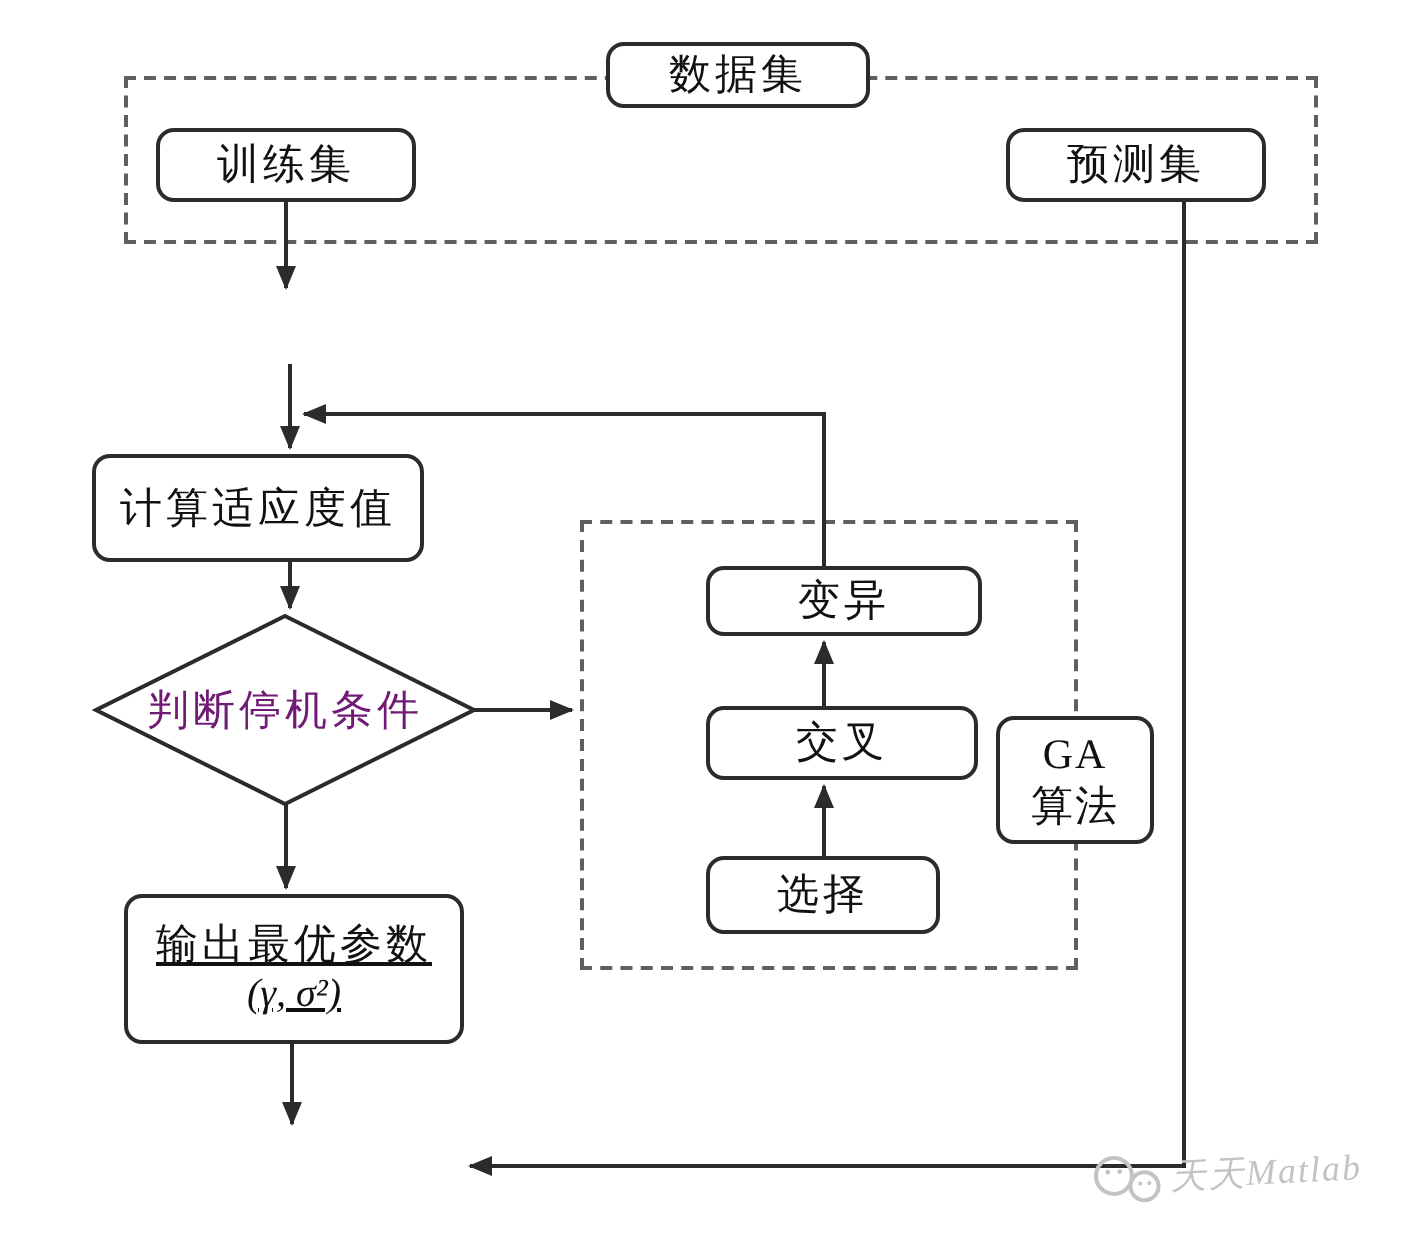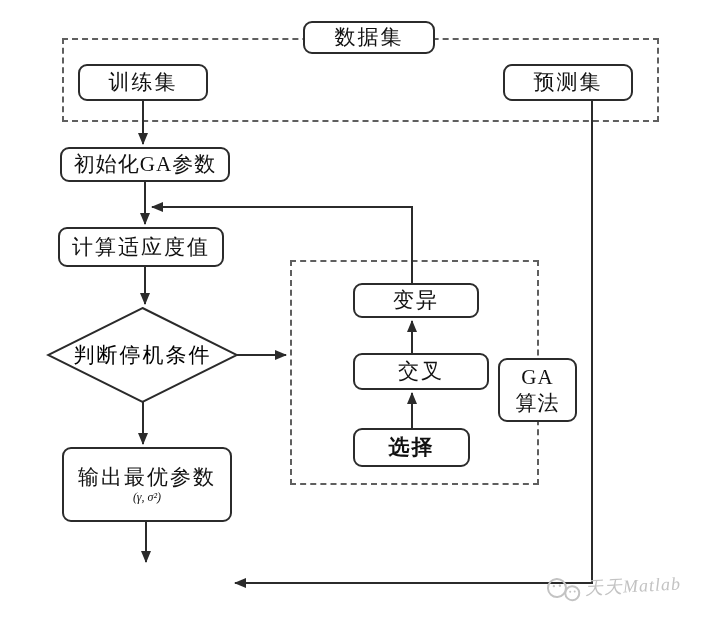--- a/index.html
+++ b/index.html
@@ -35,36 +35,36 @@
     flex-direction:column;
     align-items:center;
     justify-content:center;
     font-size:21px;
     letter-spacing:2px;
     color:#111111;
     z-index:3;
     line-height:1.25;
   }
   .node .sub{
-    font-size:12px;
+    font-size:20px;
     letter-spacing:0;
     font-style:italic;
   }
   .diamond-wrap{
     position:absolute;
     z-index:3;
   }
   .diamond-wrap svg{position:absolute;left:0;top:0;}
   .diamond-label{
     position:absolute;
     left:0;top:0;right:0;bottom:0;
     display:flex;align-items:center;justify-content:center;
     font-size:21px;
     letter-spacing:2px;
-    color:#000000;
+    color:#701a75;
   }
   .watermark{
     position:absolute;
     left:546px;
     top:574px;
     display:flex;
     align-items:center;
     gap:3px;
     color:#c3c3c3;
     font-size:18px;
@@ -116,50 +116,47 @@
   </div>
 
   <div class="node" style="left:503px;top:64px;width:130px;height:37px;">
     <span>预测集</span>
   </div>
 
   <div class="node" style="left:78px;top:64px;width:130px;height:37px;">
     <span>训练集</span>
   </div>
 
-  <div class="node" style="left:60px;top:147px;width:170px;height:35px;letter-spacing:1px;">
-    <span>初始化GA参数</span>
-  </div>
 
-  <div class="node" style="left:58px;top:227px;width:166px;height:40px;">
+  <div class="node" style="left:46px;top:227px;width:166px;height:54px;">
     <span>计算适应度值</span>
   </div>
 
   <div class="diamond-wrap" style="left:46px;top:306px;width:193px;height:98px;">
     <svg width="193" height="98" viewBox="0 0 193 98">
       <polygon points="96.5,2 191,49 96.5,96 2,49" fill="#ffffff" stroke="#2b2b2b" stroke-width="2"></polygon>
     </svg>
     <div class="diamond-label">判断停机条件</div>
   </div>
 
-  <div class="node" style="left:62px;top:447px;width:170px;height:75px;">
+  <div class="node" style="left:62px;top:447px;width:170px;height:75px;text-decoration:underline;">
     <span>输出最优参数</span>
     <span class="sub">(γ, σ²)</span>
   </div>
 
 
-  <div class="node" style="left:353px;top:283px;width:126px;height:35px;">
+  <div class="node" style="left:353px;top:283px;width:138px;height:35px;">
     <span>变异</span>
   </div>
 
   <div class="node" style="left:353px;top:353px;width:136px;height:37px;">
     <span>交叉</span>
   </div>
 
-  <div class="node" style="left:353px;top:428px;width:117px;height:39px;font-weight:bold;">
+  <div class="node" style="left:353px;top:428px;width:117px;height:39px;">
     <span>选择</span>
   </div>
 
   <div class="node" style="left:498px;top:338px;width:79px;height:64px;letter-spacing:1px;margin-top:20px;">
     <span>GA</span>
     <span>算法</span>
   </div>
 
   <div class="watermark">
     <svg width="36" height="26" viewBox="0 0 36 26">

